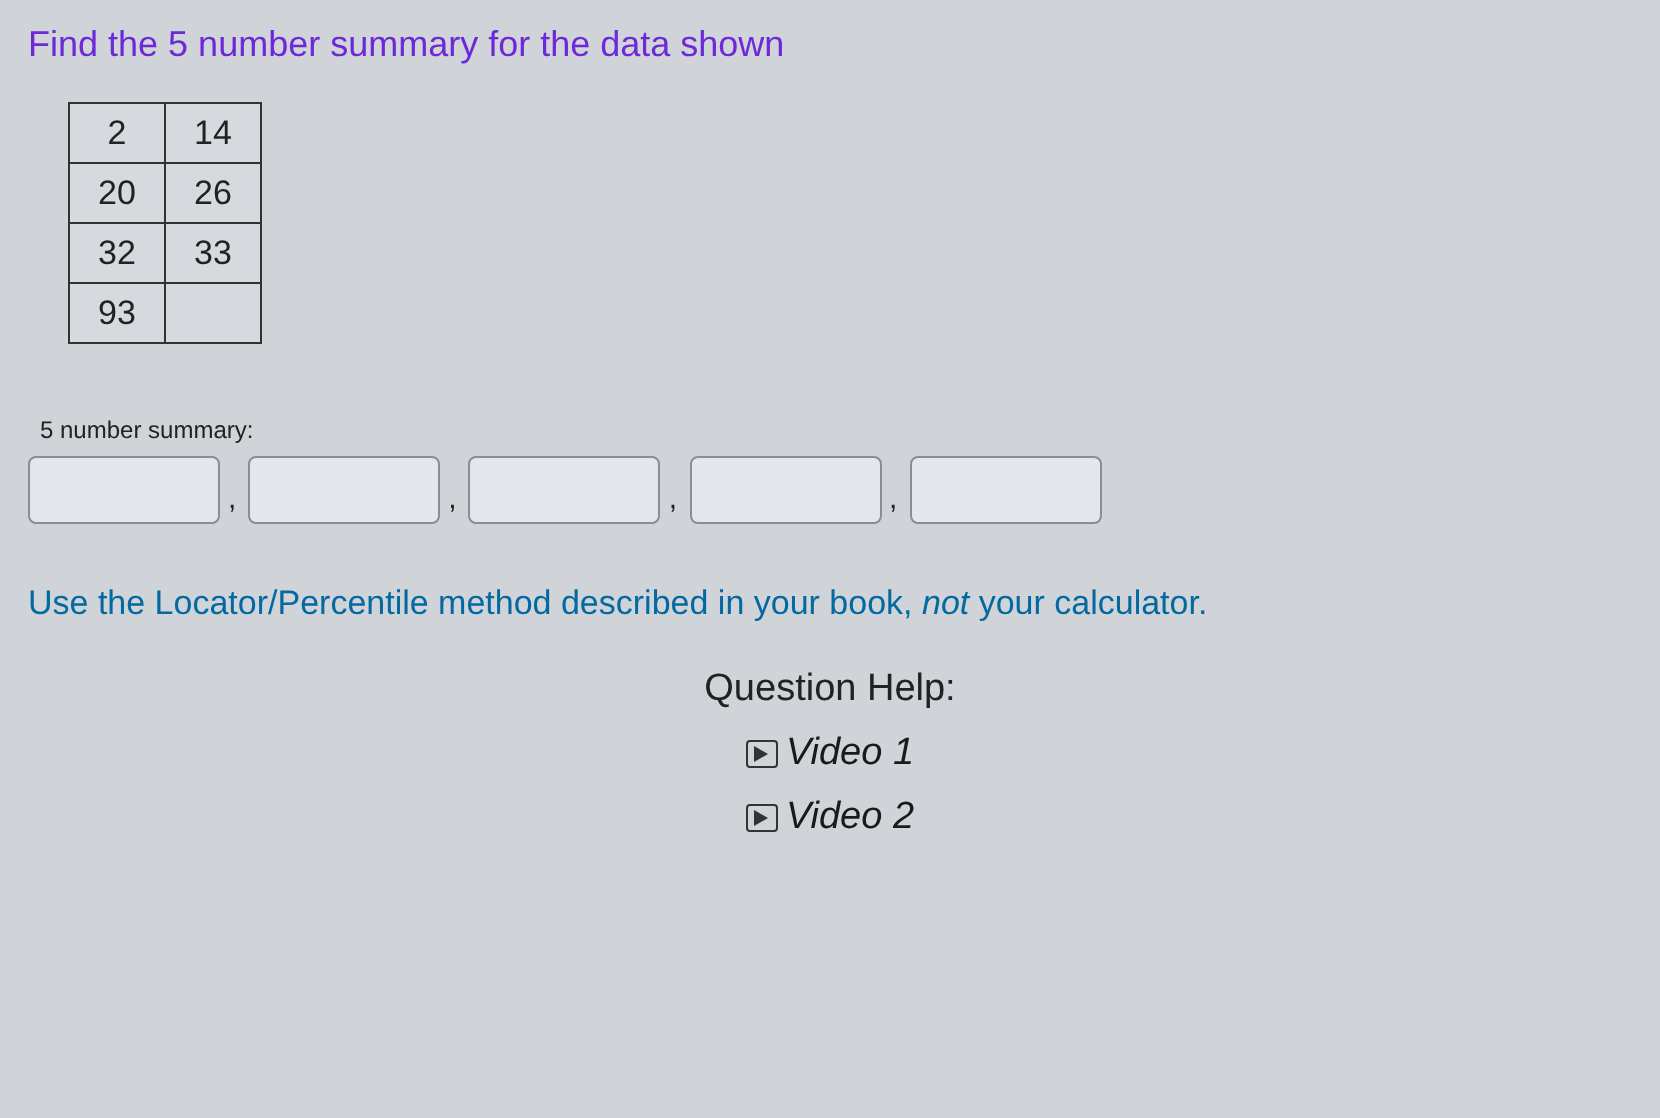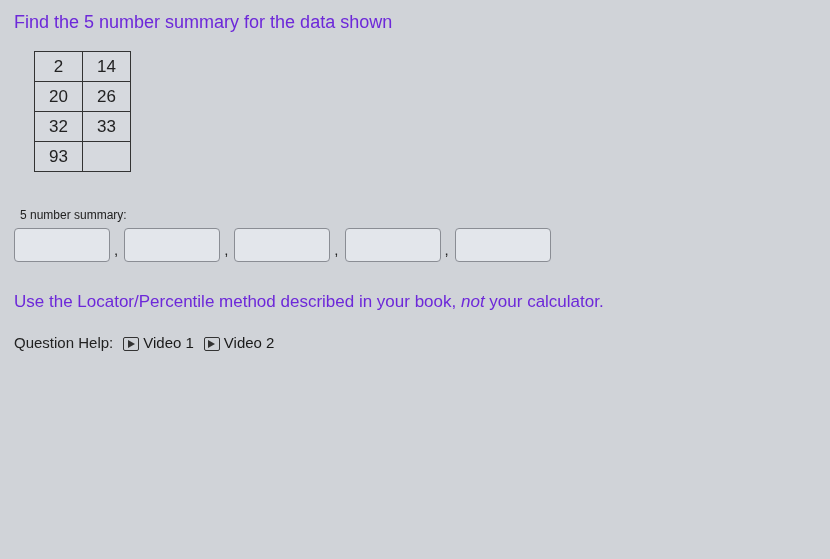--- a/index.html
+++ b/index.html
@@ -48,35 +48,37 @@
       border: 1px solid #8a8d94;
       border-radius: 4px;
       background: #e3e6eb;
       font-size: 16px;
       padding: 4px;
     }
     .comma { margin: 0 4px 4px 2px; font-size: 15px; }
     .instruction {
       font-size: 17px;
       margin-bottom: 22px;
-      color: #6d28d9;
+      color: #0369a1;
     }
     .instruction em { font-style: italic; }
     .help-row {
       display: flex;
       align-items: center;
       gap: 10px;
-      font-size: 15px;
+      font-size: 19px;
+      flex-direction: column;
     }
     .video-link {
       display: inline-flex;
-      align-items: flex-end;
+      align-items: center;
       gap: 4px;
       color: #1a1a1a;
       cursor: pointer;
+      font-style: italic;
     }
     .play-icon {
       display: inline-flex;
       align-items: center;
       justify-content: center;
       width: 16px;
       height: 14px;
       border: 1.2px solid #333;
       border-radius: 2px;
     }

